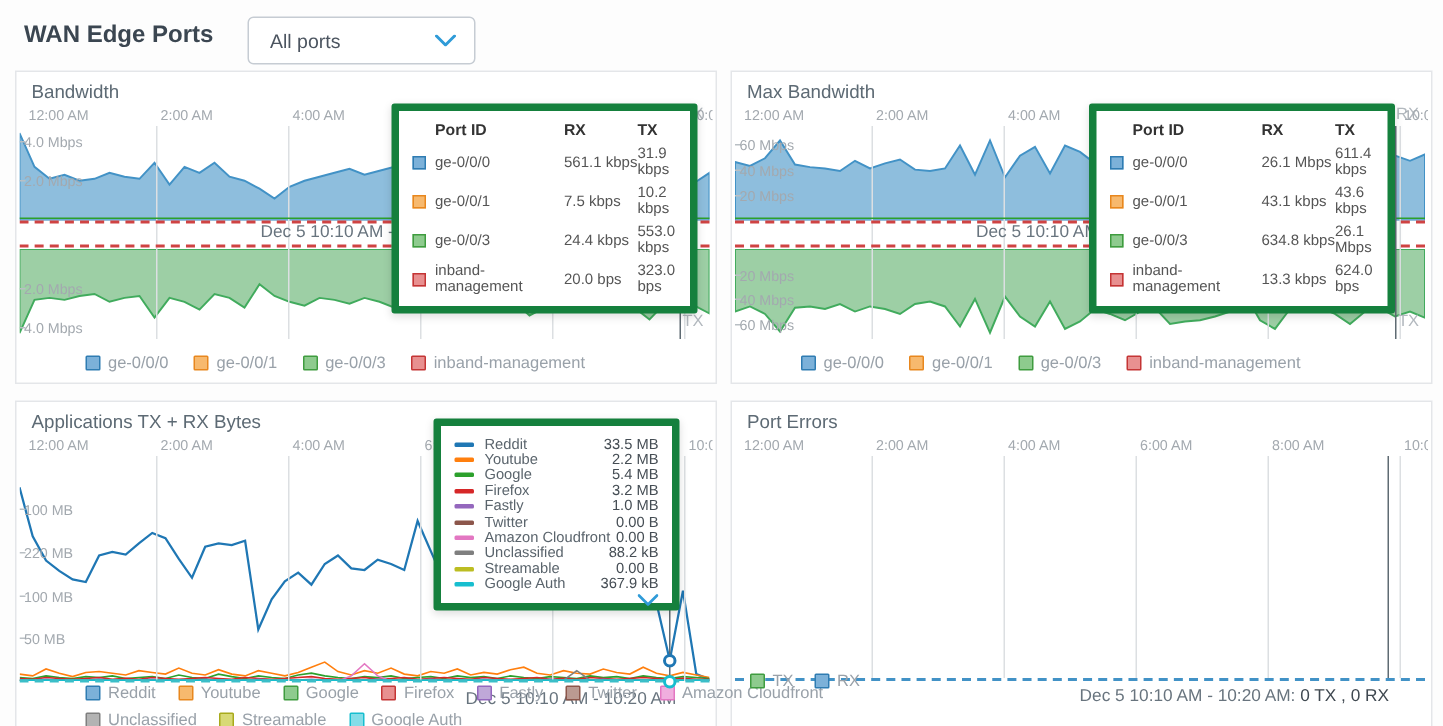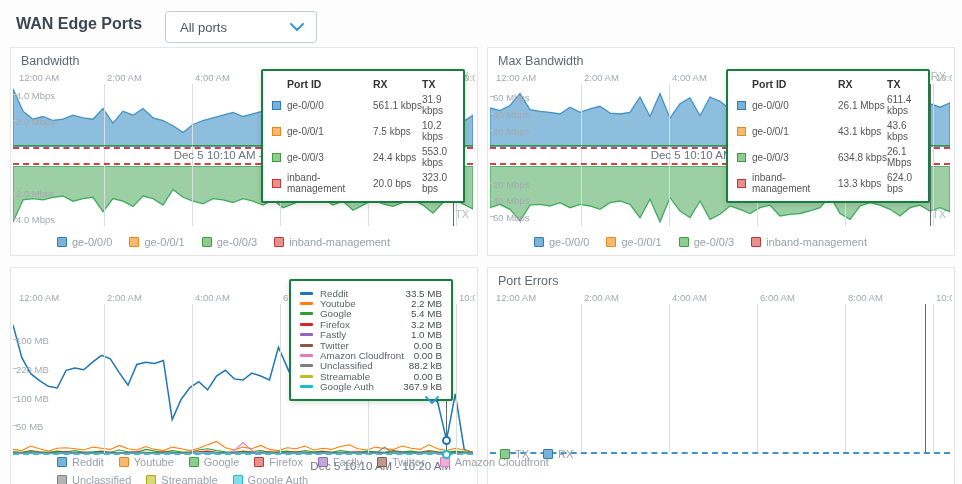--- a/index.html
+++ b/index.html
@@ -25,21 +25,21 @@
   .dash-teal{position:absolute;left:0;right:2px;border-top:2px dashed #3bbec8;z-index:2;}
   .dash-blue{position:absolute;left:0;right:2px;border-top:2px dashed #4292c6;z-index:2;}
   .mid-label{position:absolute;left:0;right:0;text-align:center;font-size:11.5px;color:#68747e;z-index:3;}
   .corner{position:absolute;right:6px;font-size:11px;color:#b3b9bf;z-index:3;}
   .range-right{position:absolute;font-size:11.5px;color:#68747e;z-index:3;white-space:nowrap;}
   .range-right .vals{color:#3f4850;}
   .legend{position:absolute;display:flex;gap:17px;font-size:11px;color:#99a1a9;align-items:center;z-index:3;}
   .leg-item{display:flex;align-items:center;gap:5px;cursor:pointer;white-space:nowrap;}
   .leg-swatch{width:10px;height:10px;border:1px solid;box-sizing:border-box;border-radius:1px;flex:0 0 auto;}
   .marker{position:absolute;width:9px;height:9px;border-radius:50%;background:#fff;border:2px solid;box-sizing:border-box;z-index:5;}
-  .tt{position:absolute;background:#fff;border:2px solid #15803d;border-radius:2px;box-shadow:0 2px 6px rgba(0,0,0,.13);z-index:9;padding:7px 9px;box-sizing:border-box;}
+  .tt{position:absolute;background:#fff;border:5px solid #15803d;border-radius:2px;box-shadow:0 2px 6px rgba(0,0,0,.13);z-index:9;padding:7px 9px;box-sizing:border-box;}
   .tt-grid{display:grid;grid-template-columns:15px 86px 49px auto;row-gap:4px;align-items:center;font-size:10px;color:#555;}
   .tt-grid .hd{font-weight:bold;color:#333;font-size:10.5px;}
   .tt-swatch{width:9px;height:9px;border:1px solid;box-sizing:border-box;}
   .tt-apps .row{display:flex;align-items:center;height:10.4px;font-size:9.8px;color:#5a646c;}
   .dash-swatch{width:13px;height:3px;border-radius:1px;margin-right:7px;flex:0 0 auto;}
   .tt-apps .nm{flex:1;white-space:nowrap;}
   .tt-apps .val{color:#454d54;white-space:nowrap;}
   .apps-chevron{position:absolute;left:414px;top:128px;z-index:9;}
 </style>
 </head>
@@ -219,20 +219,21 @@
         <span>ge-0/0/3</span>
       </div>
     <div class="leg-item">
         <span class="leg-swatch" style="background-color: rgb(232, 144, 144); border-color: rgb(196, 53, 53);"></span>
         <span>inband-management</span>
       </div>
   </div>
 </div>
 
 <div class="panel" id="p-apps">
+  <div class="panel-title">Applications TX + RX Bytes</div>
   <div class="plot">
     <div class="range-right" style="right:24px;top:170px;">Dec 5 10:10 AM - 10:20 AM</div>
   <div class="xlabel" style="left: 6px;">12:00 AM</div>
       <div class="gridline" style="left: 91px; top: 14px; height: 150px;"></div>
       <div class="xlabel" style="left: 94px;">2:00 AM</div>
       <div class="gridline" style="left: 179px; top: 14px; height: 150px;"></div>
       <div class="xlabel" style="left: 182px;">4:00 AM</div>
       <div class="gridline" style="left: 267px; top: 14px; height: 150px;"></div>
       <div class="xlabel" style="left: 270px;">6:00 AM</div>
       <div class="gridline" style="left: 355px; top: 14px; height: 150px;"></div>
@@ -361,20 +362,21 @@
     <div class="leg-item">
         <span class="leg-swatch" style="background-color: rgb(132, 221, 232); border-color: rgb(23, 190, 207);"></span>
         <span>Google Auth</span>
       </div>
   </div>
 </div>
 
 <div class="panel" id="p-err">
   <div class="panel-title">Port Errors</div>
   <div class="plot">
+    <div class="range-right" style="right:26px;top:168px;"><span>Dec 5 10:10 AM - 10:20 AM: </span><span class="vals">0 TX , 0 RX</span></div>
   <div class="xlabel" style="left: 6px;">12:00 AM</div>
       <div class="gridline" style="left: 91px; top: 14px; height: 148px;"></div>
       <div class="xlabel" style="left: 94px;">2:00 AM</div>
       <div class="gridline" style="left: 179px; top: 14px; height: 148px;"></div>
       <div class="xlabel" style="left: 182px;">4:00 AM</div>
       <div class="gridline" style="left: 267px; top: 14px; height: 148px;"></div>
       <div class="xlabel" style="left: 270px;">6:00 AM</div>
       <div class="gridline" style="left: 355px; top: 14px; height: 148px;"></div>
       <div class="xlabel" style="left: 358px;">8:00 AM</div>
       <div class="gridline" style="left: 443px; top: 14px; height: 148px;"></div>

